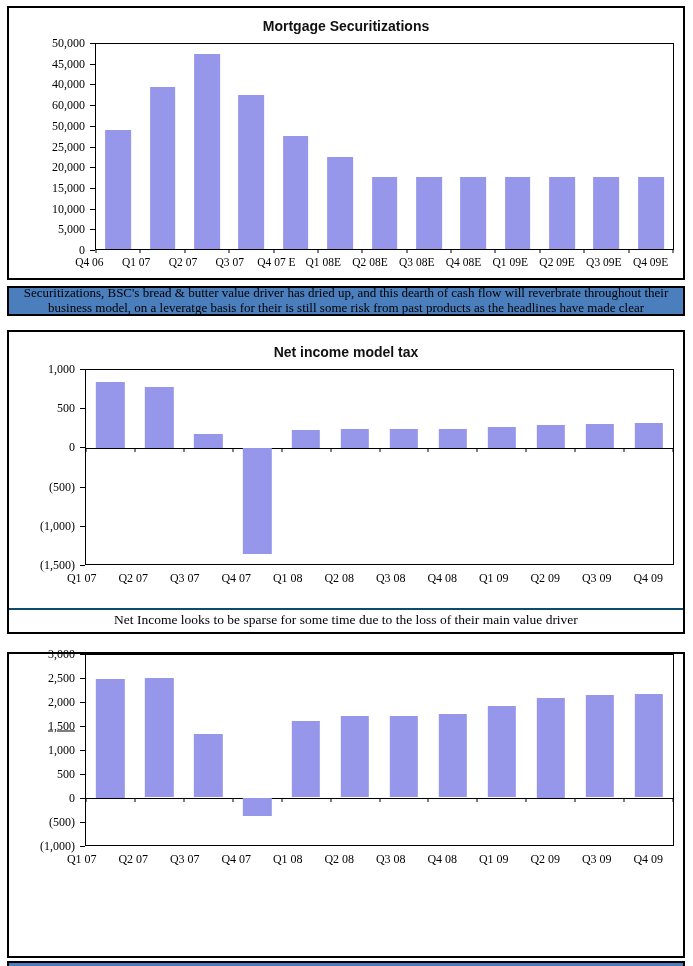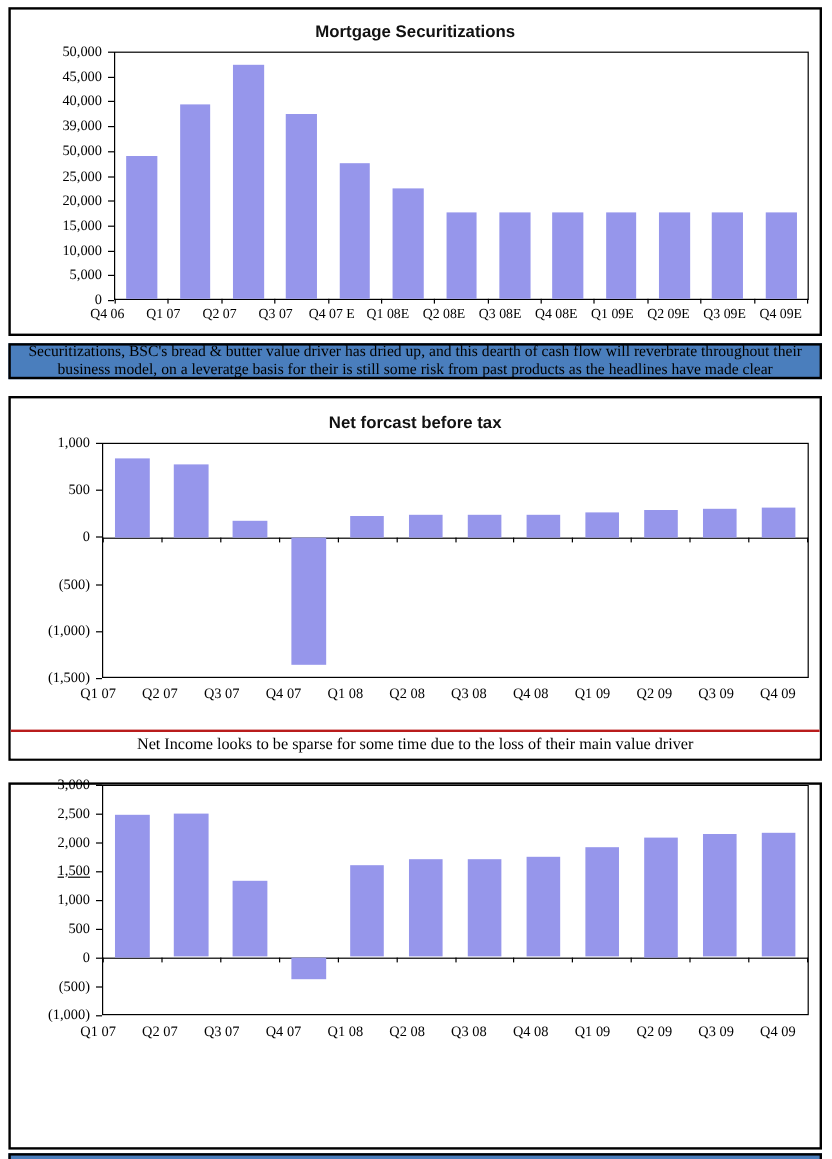--- a/index.html
+++ b/index.html
@@ -55,21 +55,21 @@
 
   .callout {
     position: absolute; left: 7px; width: 678px;
     display: flex; align-items: center; justify-content: center; text-align: center;
     font-size: 13px; color: #000000; line-height: 1.12; padding: 1px 8px;
   }
   #callout-1 { top: 286px; height: 30px; border: 2px solid #000000; }
 
   .panel-caption {
     position: absolute; left: 0; right: 0; bottom: 0; background: #ffffff;
-    border-top: 2px solid #b91c1c; text-align: center;
+    border-top: 2px solid #0c4a6e; text-align: center;
     font-size: 13.5px; color: #000000; line-height: 1.15; padding: 2px 10px;
   }
   #panel-2 .panel-caption { height: 24px; }
   #panel-3 .panel-caption { height: 36px; }
 
   #bottom-strip {
     position: absolute; left: 7px; top: 961px; width: 678px; height: 10px;
     border: 2px solid #000000;
   }
 </style>
@@ -80,21 +80,21 @@
   <div class="chart">
     <div class="chart-title">Mortgage Securitizations</div>
     <div class="plot-row">
       <div class="y-axis">
           <div class="y-label" style="top: 0%;">50,000</div>
           <div class="y-tick" style="top: 0%;"></div>
           <div class="y-label" style="top: 10%;">45,000</div>
           <div class="y-tick" style="top: 10%;"></div>
           <div class="y-label" style="top: 20%;">40,000</div>
           <div class="y-tick" style="top: 20%;"></div>
-          <div class="y-label" style="top: 30%;">39,000</div>
+          <div class="y-label" style="top: 30%;">60,000</div>
           <div class="y-tick" style="top: 30%;"></div>
           <div class="y-label" style="top: 40%;">50,000</div>
           <div class="y-tick" style="top: 40%;"></div>
           <div class="y-label" style="top: 50%;">25,000</div>
           <div class="y-tick" style="top: 50%;"></div>
           <div class="y-label" style="top: 60%;">20,000</div>
           <div class="y-tick" style="top: 60%;"></div>
           <div class="y-label" style="top: 70%;">15,000</div>
           <div class="y-tick" style="top: 70%;"></div>
           <div class="y-label" style="top: 80%;">10,000</div>
@@ -149,21 +149,21 @@
         <div class="x-label" style="left: 88.4615%;">Q3 09E</div>
         <div class="x-label" style="left: 96.1538%;">Q4 09E</div>
       </div>
   </div>
 </div>
 
 <div class="callout" id="callout-1" style="background: rgb(74, 126, 189);">Securitizations, BSC's bread &amp; butter value driver has dried up, and this dearth of cash flow will reverbrate throughout their business model, on a leveratge basis for their is still some risk from past products as the headlines have made clear</div>
 
 <div class="panel" id="panel-2">
   <div class="chart">
-    <div class="chart-title">Net forcast before tax</div>
+    <div class="chart-title">Net income model tax</div>
     <div class="plot-row">
       <div class="y-axis">
           <div class="y-label" style="top: 0%;">1,000</div>
           <div class="y-tick" style="top: 0%;"></div>
           <div class="y-label" style="top: 20%;">500</div>
           <div class="y-tick" style="top: 20%;"></div>
           <div class="y-label" style="top: 40%;">0</div>
           <div class="y-tick" style="top: 40%;"></div>
           <div class="y-label" style="top: 60%;">(500)</div>
           <div class="y-tick" style="top: 60%;"></div>

